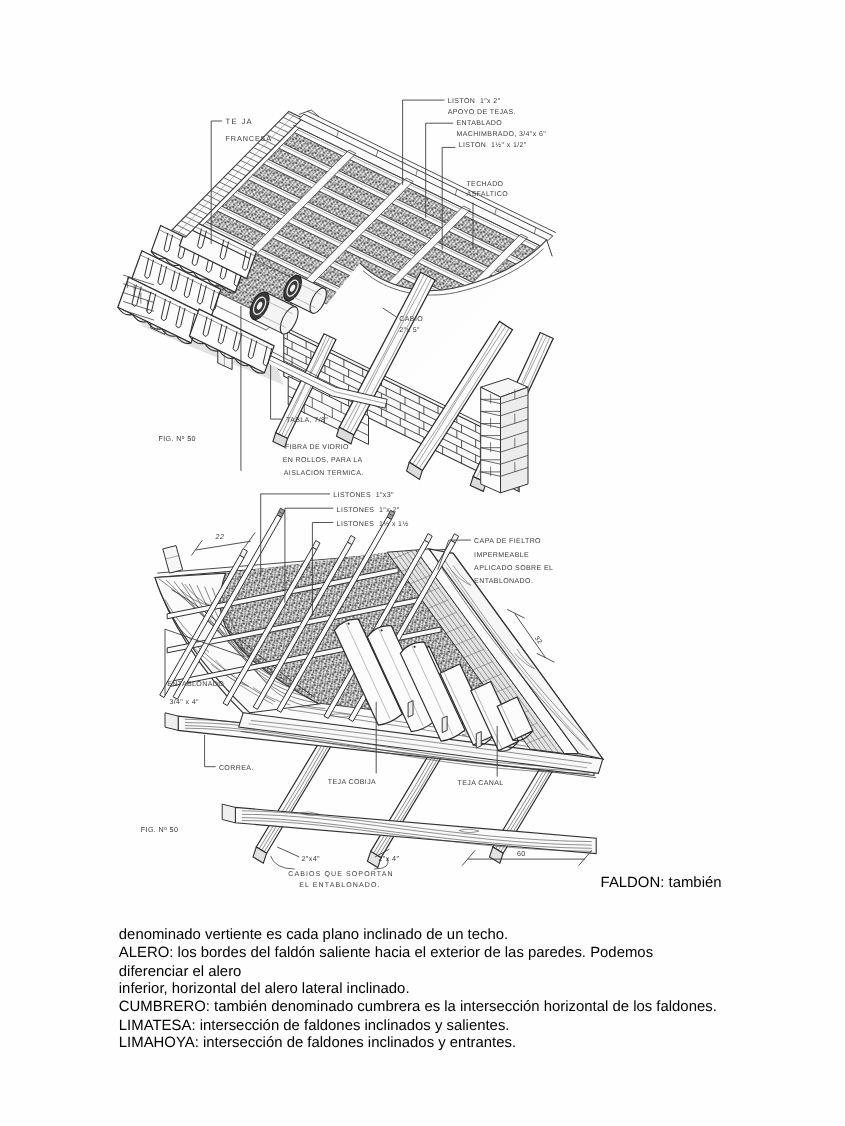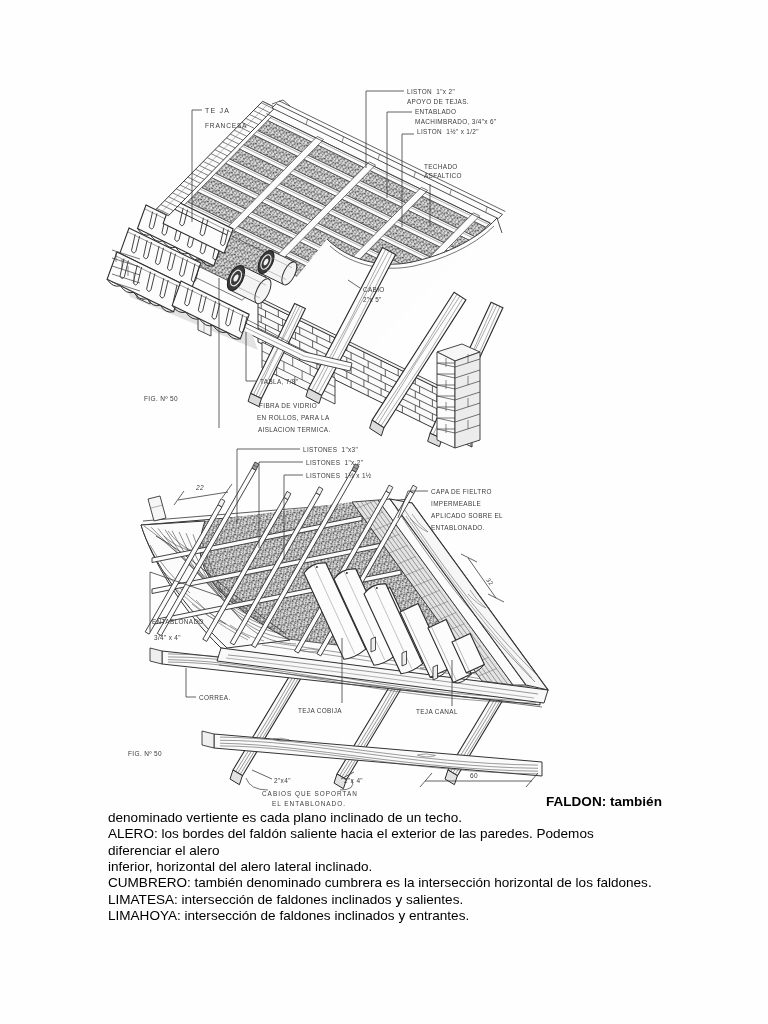--- a/index.html
+++ b/index.html
@@ -1,21 +1,21 @@
 <!DOCTYPE html>
 <html><head>
 <meta charset="utf-8">
 <title>Techos</title>
 <style>
   html,body{margin:0;padding:0;width:768px;height:1024px;background:#ffffff;}
   body{font-family:"Liberation Sans",sans-serif;}
   .page{position:relative;width:768px;height:1024px;background:#fefefe;overflow:hidden;}
   .drawing-svg{position:absolute;left:0;top:0;}
-  .cap{position:absolute;color:#000;font-size:13.55px;white-space:nowrap;font-weight:bold;}
-  .para{position:absolute;color:#000;font-size:13.55px;line-height:16.35px;width:620px;}
+  .cap{position:absolute;color:#000;font-size:13.55px;white-space:nowrap;}
+  .para{position:absolute;color:#000;font-size:13.55px;line-height:16.35px;width:620px;margin-top:32px;}
 </style>
 </head>
 <body>
 <div class="page">
 <svg class="drawing-svg" width="768" height="1024" viewBox="0 0 768 1024" font-family="Liberation Sans, sans-serif">
 <defs>
 <pattern id="st" width="7" height="7" patternUnits="userSpaceOnUse" patternTransform="rotate(18)">
   <rect width="7" height="7" fill="#ededed"></rect>
   <circle cx="1" cy="1.5" r="1.05" fill="#565656"></circle>
   <circle cx="4" cy="0.6" r="0.84" fill="#6a6a6a"></circle>

